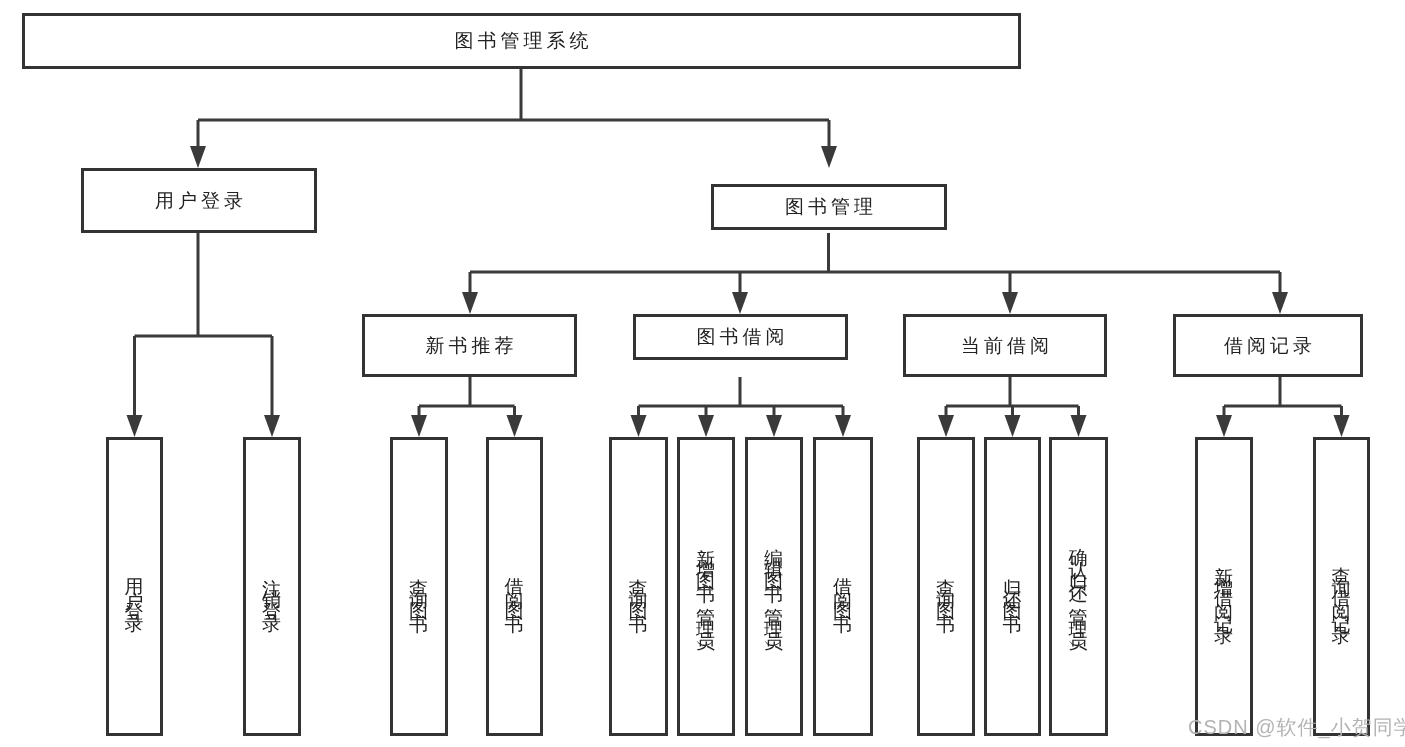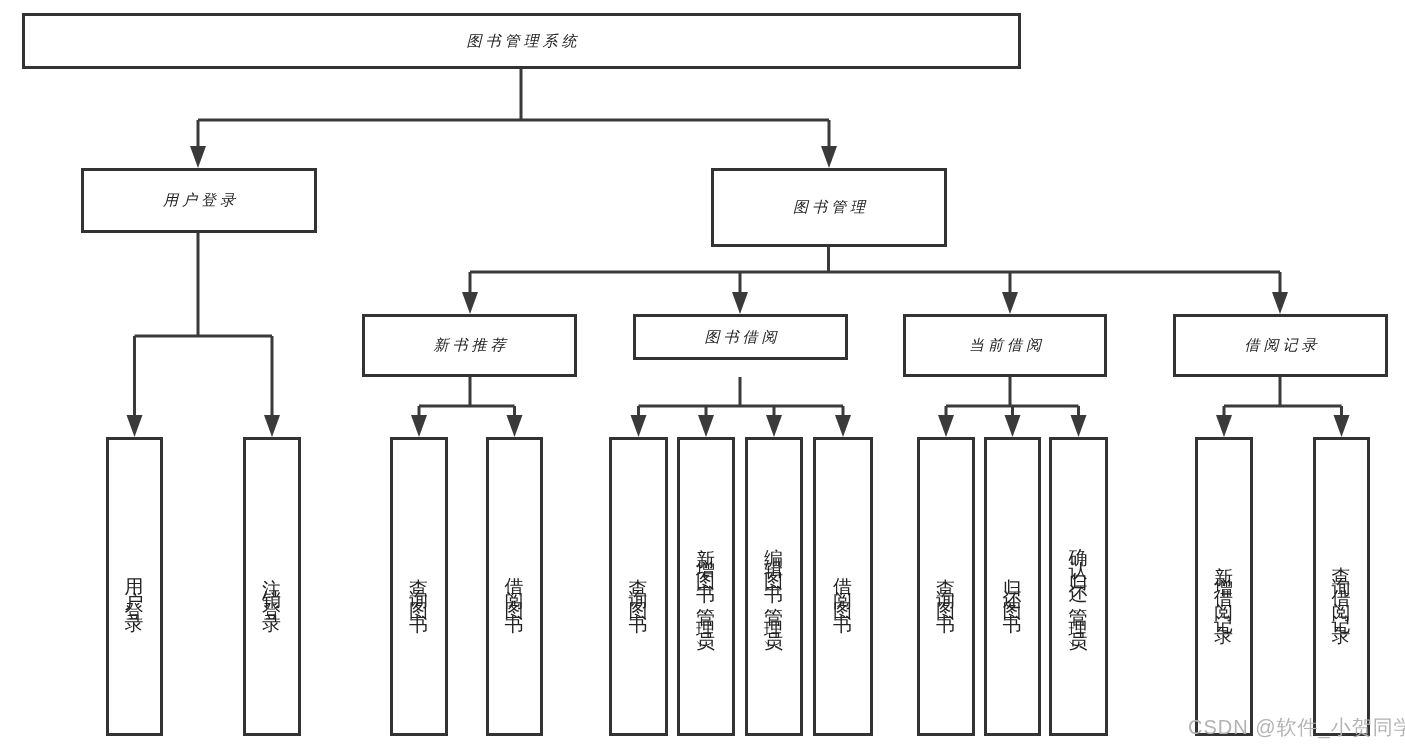--- a/index.html
+++ b/index.html
@@ -23,26 +23,25 @@
     height: 747px;
   }
   .hbox {
     position: absolute;
     box-sizing: border-box;
     border: 3px solid #333333;
     background: #ffffff;
     display: flex;
     align-items: center;
     justify-content: center;
-    font-size: 15px;
+    font-size: 19px;
     letter-spacing: 4px;
     text-indent: 4px;
     white-space: nowrap;
     z-index: 2;
-    font-style: italic;
   }
   .vbox {
     position: absolute;
     box-sizing: border-box;
     border: 3px solid #333333;
     background: #ffffff;
     display: flex;
     align-items: center;
     justify-content: center;
     top: 437px;
@@ -119,34 +118,34 @@
     </g>
   </svg>
 
   <div class="hbox" style="left:22px; top:13px; width:999px; height:56px;">
     <span>图书管理系统</span>
   </div>
 
   <div class="hbox" style="left:81px; top:168px; width:236px; height:65px;">
     <span>用户登录</span>
   </div>
-  <div class="hbox" style="left:711px; top:168px; width:236px; height:79px;">
+  <div class="hbox" style="left:711px; top:184px; width:236px; height:46px;">
     <span>图书管理</span>
   </div>
 
   <div class="hbox" style="left:362px; top:314px; width:215px; height:63px;text-align:right;">
     <span>新书推荐</span>
   </div>
   <div class="hbox" style="left:633px; top:314px; width:215px; height:46px;">
     <span>图书借阅</span>
   </div>
   <div class="hbox" style="left:903px; top:314px; width:204px; height:63px;">
     <span>当前借阅</span>
   </div>
-  <div class="hbox" style="left:1173px; top:314px; width:215px; height:63px;">
+  <div class="hbox" style="left:1173px; top:314px; width:190px; height:63px;">
     <span>借阅记录</span>
   </div>
 
   <div class="vbox" style="left:106px; width:57px;">
     <span class="vlabel">用户登录</span>
   </div>
   <div class="vbox" style="left:243px; width:58px;">
     <span class="vlabel">注销登录</span>
   </div>
 

